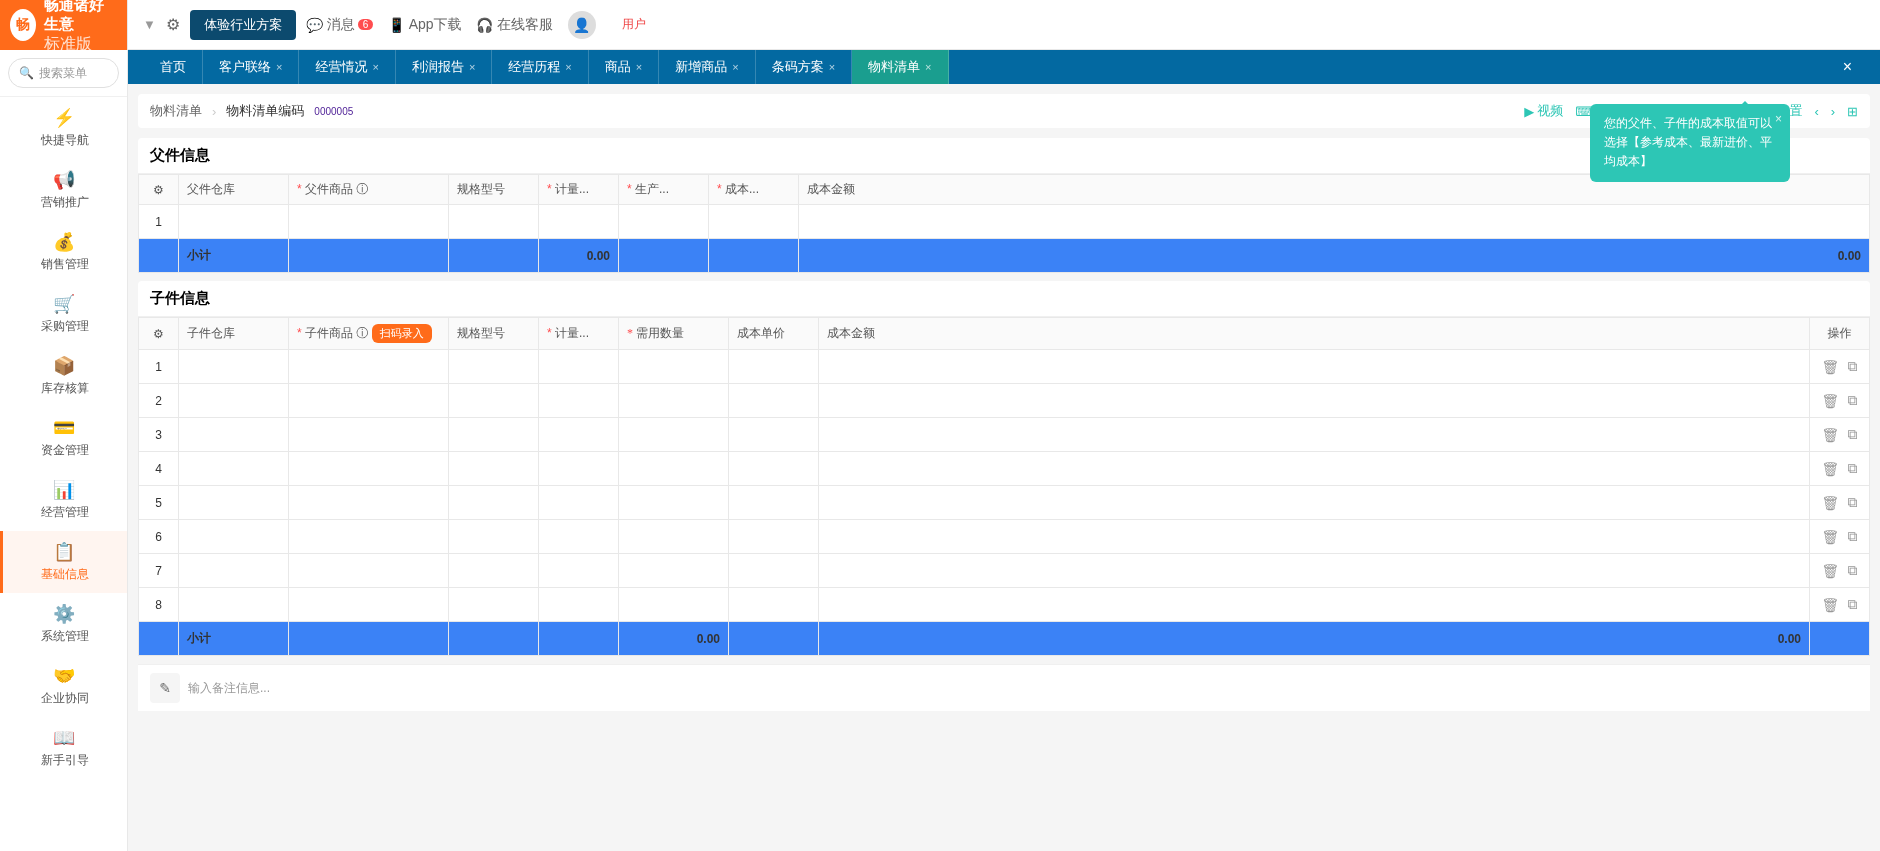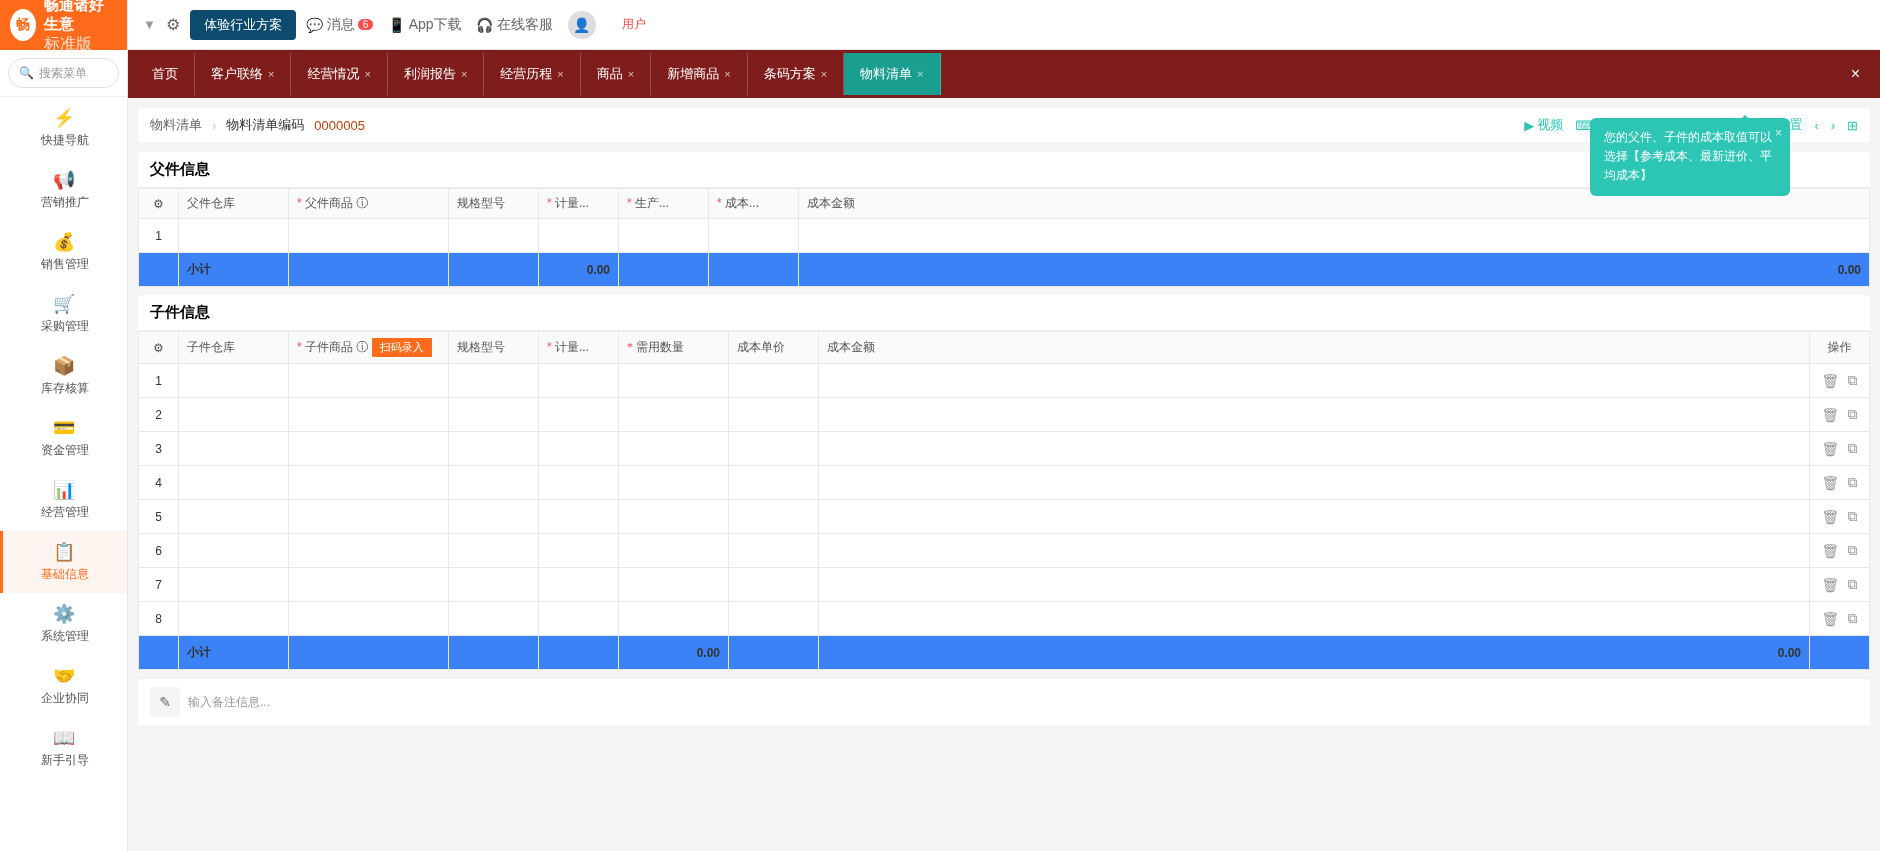--- a/index.html
+++ b/index.html
@@ -90,25 +90,25 @@
       border-radius: 4px;
       cursor: pointer;
       font-size: 13px;
     }
     .topbar-icon { color: #666; cursor: pointer; font-size: 14px; display: flex; align-items: center; gap: 3px; }
     .badge { background: #ff4d4f; color: #fff; border-radius: 10px; padding: 0 5px; font-size: 10px; }
     .user-icon { width: 28px; height: 28px; background: #ddd; border-radius: 50%; display: flex; align-items: center; justify-content: center; color: #888; font-size: 14px; cursor: pointer; }
 
     
     .nav-tabs {
-      background: #7f1d1d;
-      display: flex;
-      align-items: center;
-      padding: 8px;
-      height: 48px;
+      background: #0369a1;
+      display: flex;
+      align-items: center;
+      padding: 16px;
+      height: 34px;
       overflow-x: auto;
     }
     .nav-tab {
       padding: 0 16px;
       height: 42px;
       display: flex;
       align-items: center;
       color: #fff;
       cursor: pointer;
       white-space: nowrap;
@@ -135,21 +135,21 @@
       gap: 10px;
       margin-bottom: 10px;
       background: #fff;
       padding: 8px 12px;
       border-radius: 4px;
       position: relative;
     }
     .breadcrumb-item { font-size: 13px; color: #666; cursor: pointer; }
     .breadcrumb-item.current { color: #333; font-weight: 500; }
     .breadcrumb-sep { color: #ccc; }
-    .breadcrumb-code { color: #c2410c; font-size: 13px; }
+    .breadcrumb-code { color: #4c1d95; font-size: 10px; }
     .breadcrumb-actions { margin-left: auto; display: flex; align-items: center; gap: 12px; color: #2dc6b5; font-size: 13px; cursor: pointer; }
     .breadcrumb-actions span { display: flex; align-items: center; gap: 3px; }
 
     
     .section { background: #fff; margin-bottom: 8px; border-radius: 4px; }
     .section-title { padding: 8px 12px; font-size: 15px; font-weight: 600; color: #000000; border-bottom: 1px solid #f0f0f0; }
 
     
     .data-table { width: 100%; border-collapse: collapse; }
     .data-table th, .data-table td {
@@ -178,21 +178,21 @@
     .col-production { width: 90px; }
     .col-cost { width: 90px; }
     .col-actions { width: 60px; text-align: center !important; }
 
     .settings-icon-cell { width: 36px; text-align: center !important; cursor: pointer; color: #999; }
     .scan-btn {
       background: #ff6b1a;
       color: #fff;
       border: none;
       padding: 2px 8px;
-      border-radius: 1px;
+      border-radius: 6px;
       font-size: 11px;
       cursor: pointer;
     }
 
     .action-btns { display: flex; gap: 4px; justify-content: center; }
     .action-btn { background: none; border: none; cursor: pointer; color: #999; font-size: 14px; padding: 2px; }
 
     
     .tooltip-box {
       position: absolute;

